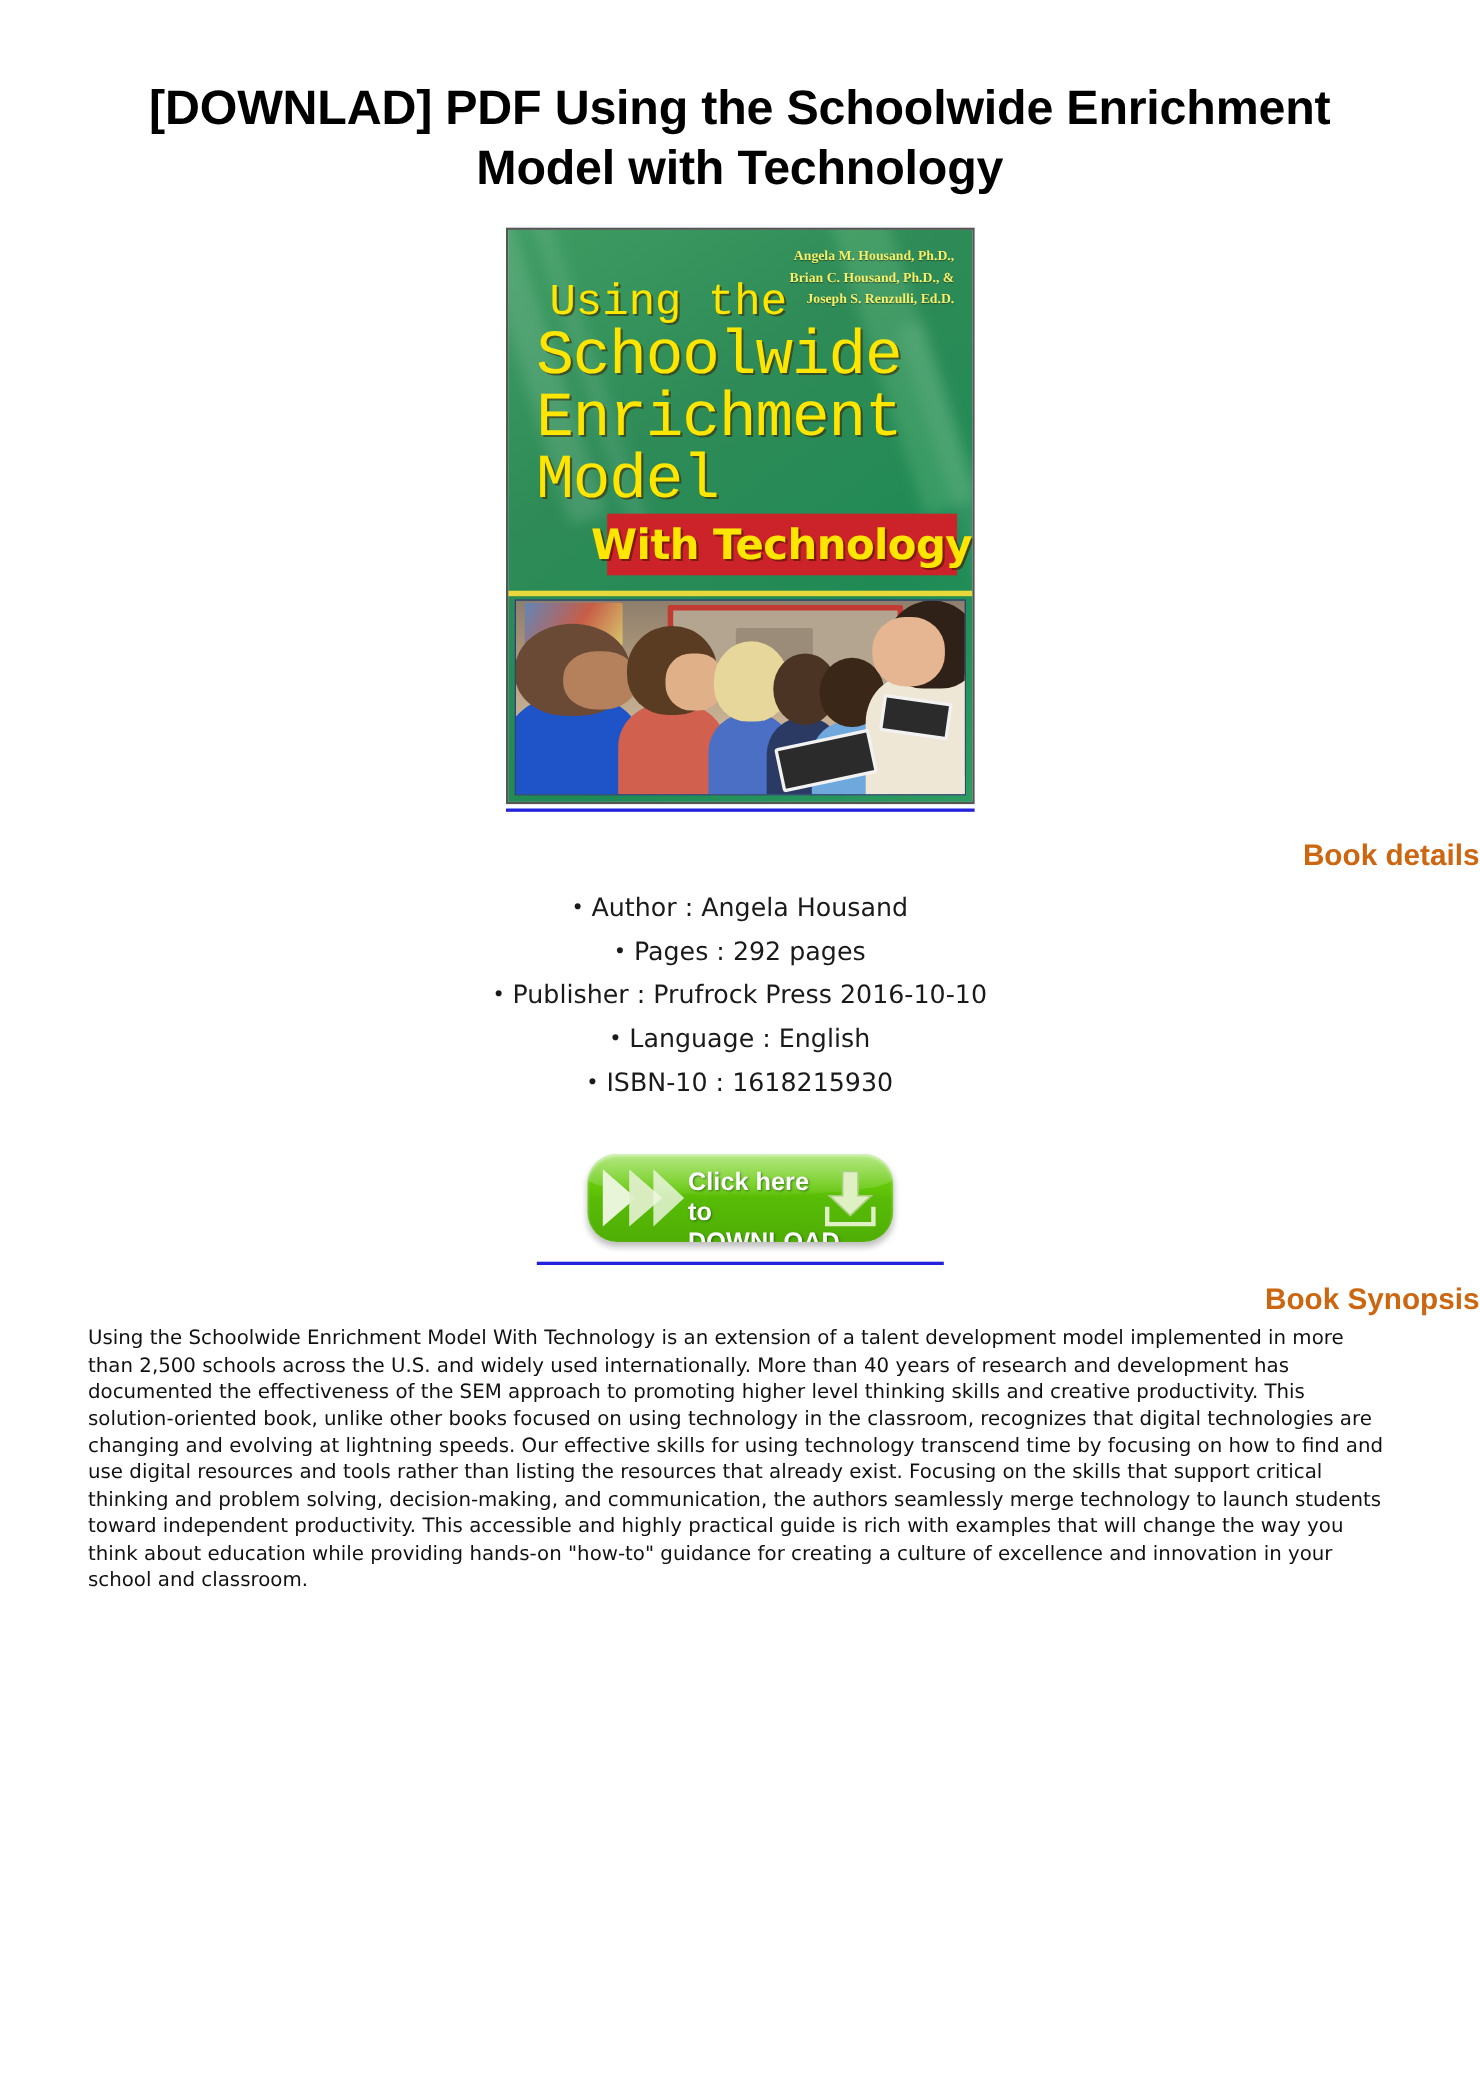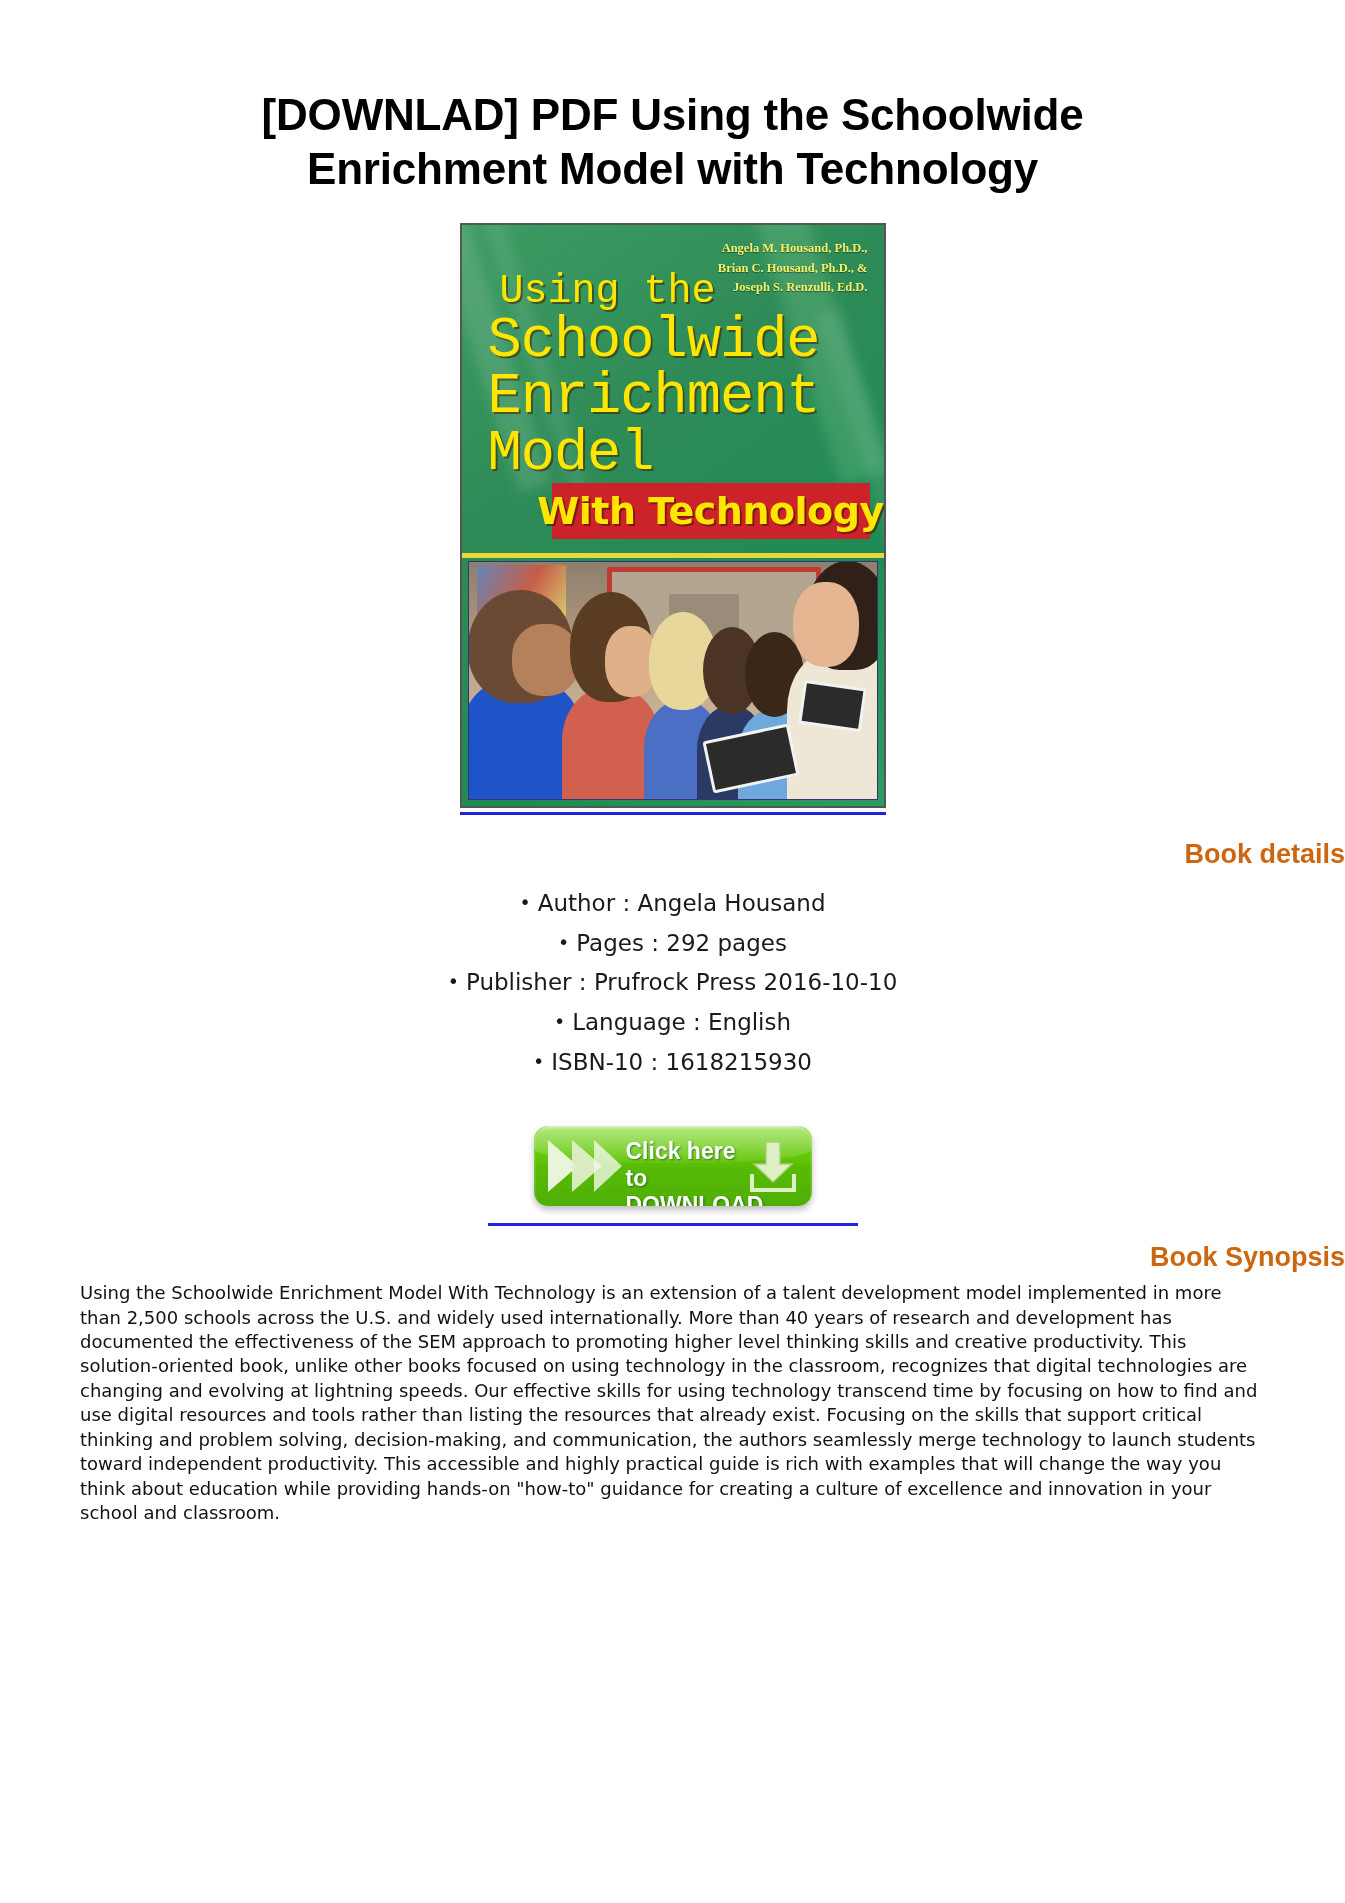--- a/index.html
+++ b/index.html
@@ -18,21 +18,21 @@
 
   .page {
     width: 1345px;
     height: 1903px;
     position: relative;
     background: #ffffff;
   }
 
   
   .title {
-    margin: 16px;
+    margin: 0;
     padding: 72px 120px 0 120px;
     text-align: center;
     font-family: "Liberation Sans Narrow", "Liberation Sans", sans-serif;
     font-weight: bold;
     font-size: 44px;
     line-height: 1.22;
     letter-spacing: -0.2px;
     color: #000000;
   }
 
@@ -44,21 +44,21 @@
   .cover-link {
     display: inline-block;
     border-bottom: 3px solid #2222dd;
     padding-bottom: 4px;
     line-height: 0;
     text-decoration: none;
   }
   .cover {
     position: relative;
     width: 426px;
-    height: 585px;
+    height: 524px;
     border: 2px solid #555555;
     box-sizing: border-box;
     background: linear-gradient(145deg, #3e9c62 0%, #2e8b57 35%, #1f8a55 70%, #2e9b62 100%);
     overflow: hidden;
     text-align: left;
   }
   
   .cover .streak {
     position: absolute;
     background: rgba(255,255,255,0.12);
@@ -218,21 +218,21 @@
     margin-top: 44px;
     text-align: center;
   }
   .dl-button {
     position: relative;
     display: inline-block;
     width: 278px;
     height: 80px;
     border: none;
     padding: 0;
-    border-radius: 14px;
+    border-radius: 27px;
     cursor: pointer;
     background: linear-gradient(180deg, #76d51d 0%, #63c708 38%, #57bb06 52%, #4fae05 100%);
     box-shadow: 0 4px 6px rgba(0,0,0,0.25), inset 0 2px 3px rgba(255,255,255,0.55);
     overflow: hidden;
   }
   .dl-button .gloss {
     position: absolute; left: 0; right: 0; top: 0; height: 46%;
     background: linear-gradient(180deg, rgba(255,255,255,0.45), rgba(255,255,255,0.05));
     border-radius: 18px 18px 40% 40%;
     pointer-events: none;

